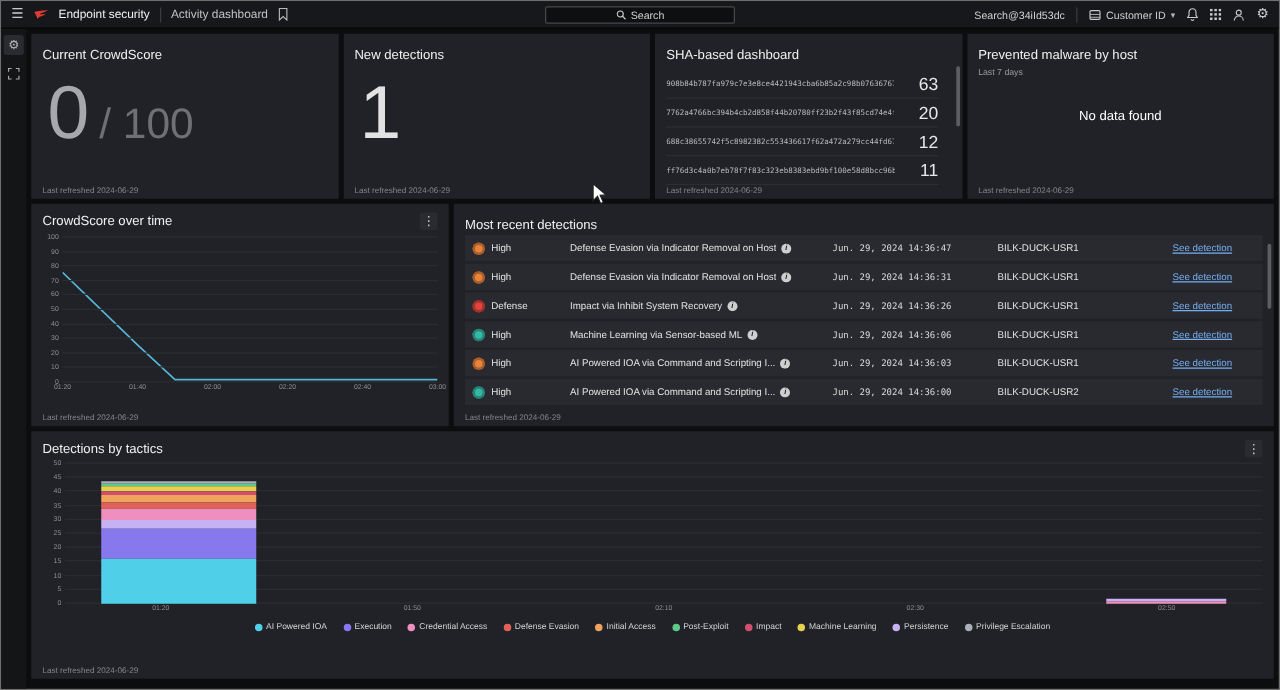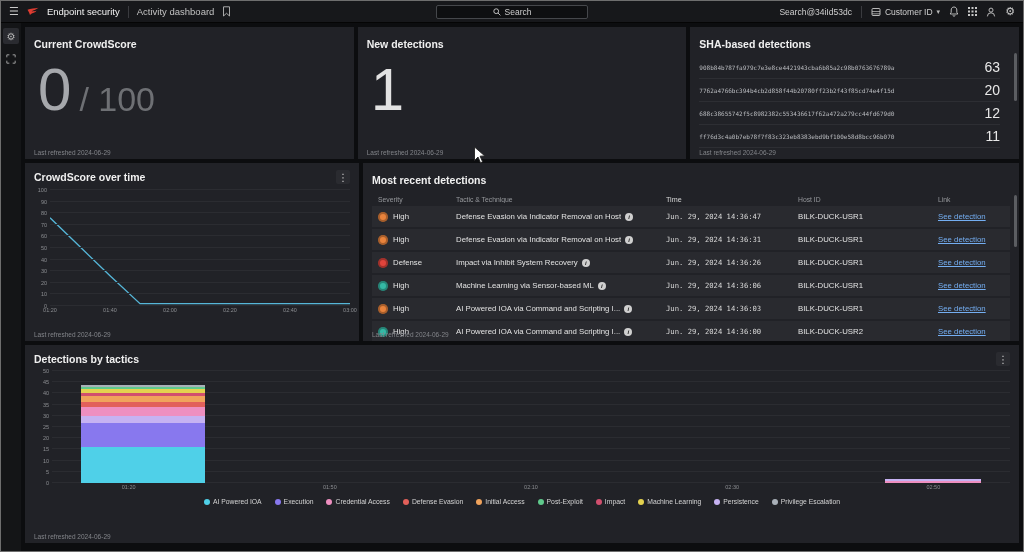--- a/index.html
+++ b/index.html
@@ -23,21 +23,21 @@
   .rail-btn.sel{background:#2a2b30}
 
   
   .main{position:absolute;left:20px;top:22px;right:0;bottom:0;padding:4px;display:flex;flex-direction:column;gap:4px}
   .row1{display:flex;gap:4px;height:132px}
   .row1 .card{flex:1}
   .row2{display:flex;gap:4px;height:178px}
   .row3{height:198px}
   .row3 .card{height:100%}
   .card{background:#212227;position:relative;padding:7px 9px;overflow:hidden}
-  .card-title{font-size:10.5px;font-weight:bold;color:#f0f0f0}
+  .card-title{font-size:10.5px;font-weight:normal;color:#f0f0f0}
   .card-head{display:flex;justify-content:space-between;align-items:center}
   .kebab{color:#cfcfcf;font-size:10px;background:#2a2b30;width:14px;height:14px;display:flex;align-items:center;justify-content:center;border-radius:2px;cursor:pointer}
   .refreshed{position:absolute;left:9px;bottom:3px;font-size:6.5px;color:#83858a}
 
   
   .score-wrap{display:flex;align-items:flex-end;margin-top:8px;margin-left:4px}
   .score-val{font-size:60px;font-weight:200;line-height:1;color:#a6a8ac}
   .score-den{font-size:34px;font-weight:200;color:#6e7074;margin-left:8px;line-height:1.25}
   .nd-val{font-size:60px;font-weight:200;line-height:1;color:#e2e2e2;margin-top:8px;margin-left:4px}
 
@@ -182,21 +182,21 @@
       <span class="refreshed">Last refreshed 2024-06-29</span>
     </div>
 
     <div class="card">
       <span class="card-title">New detections</span>
       <div class="nd-val">1</div>
       <span class="refreshed">Last refreshed 2024-06-29</span>
     </div>
 
     <div class="card">
-      <span class="card-title">SHA-based detections</span>
+      <span class="card-title">SHA-based dashboard</span>
       <div class="sha-list" id="sha-rows">
           <div class="sha-row">
             <span class="sha-hash">908b84b787fa979c7e3e8ce4421943cba6b85a2c98b0763676789a6e22b5f5d53</span>
             <span class="sha-count">63</span>
           </div>
           <div class="sha-row">
             <span class="sha-hash">7762a4766bc394b4cb2d858f44b20780ff23b2f43f85cd74e4f15db60e6e57d6</span>
             <span class="sha-count">20</span>
           </div>
           <div class="sha-row">
@@ -205,20 +205,26 @@
           </div>
           <div class="sha-row">
             <span class="sha-hash">ff76d3c4a0b7eb78f7f83c323eb8383ebd9bf100e58d8bcc96b07067743ce8fd5</span>
             <span class="sha-count">11</span>
           </div>
         </div>
       <div class="vscroll" style="top:26px;height:48px"></div>
       <span class="refreshed">Last refreshed 2024-06-29</span>
     </div>
 
+    <div class="card">
+      <span class="card-title">Prevented malware by host</span>
+      <div class="prev-sub">Last 7 days</div>
+      <div class="no-data">No data found</div>
+      <span class="refreshed">Last refreshed 2024-06-29</span>
+    </div>
   </section>
 
   <section class="row2">
     <div class="card card-cs">
       <div class="card-head">
         <span class="card-title">CrowdScore over time</span>
         <span class="kebab">⋮</span>
       </div>
       <div class="cs-chart">
         <div class="cs-y" id="cs-ylabels">
@@ -257,27 +263,20 @@
           <div class="xlab" style="left: 40%;">02:00</div>
           <div class="xlab" style="left: 60%;">02:20</div>
           <div class="xlab" style="left: 80%;">02:40</div>
           <div class="xlab" style="left: 100%;">03:00</div>
         </div>
       <span class="refreshed">Last refreshed 2024-06-29</span>
     </div>
 
     <div class="card card-det">
       <span class="card-title">Most recent detections</span>
-      <div class="thead">
-        <div class="col-sev">Severity</div>
-        <div class="col-tac">Tactic &amp; Technique</div>
-        <div class="col-time" style="font-family:'Liberation Sans',sans-serif">Time</div>
-        <div class="col-host">Host ID</div>
-        <div class="col-link">Link</div>
-      </div>
       <div id="det-rows">
           <div class="trow">
             <div class="col-sev">
               <span class="sev-ico" style="background:#e8833c"></span>
               <span>High</span>
             </div>
             <div class="col-tac">
               <span class="tac-txt">Defense Evasion via Indicator Removal on Host</span>
               <span class="info-ico">i</span>
             </div>

